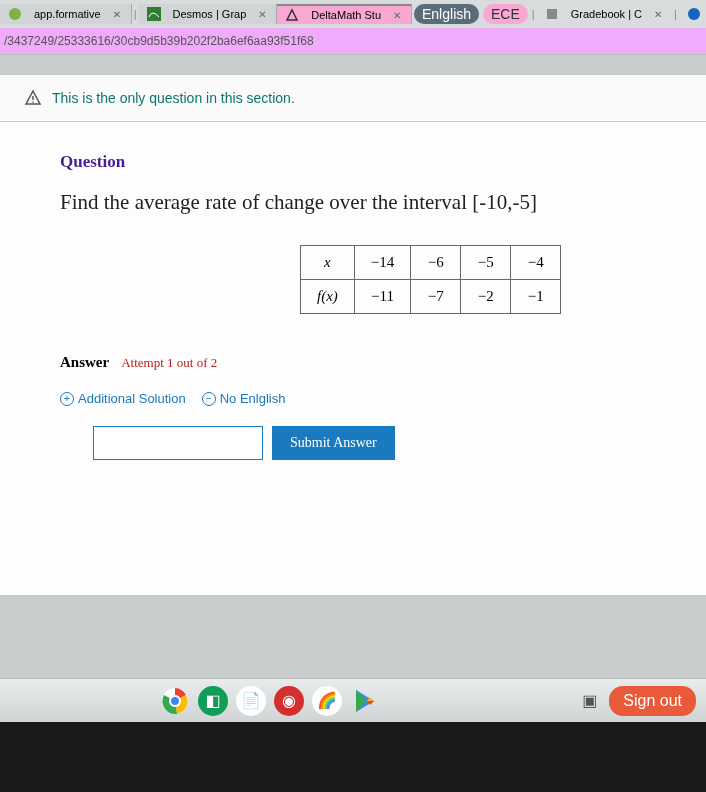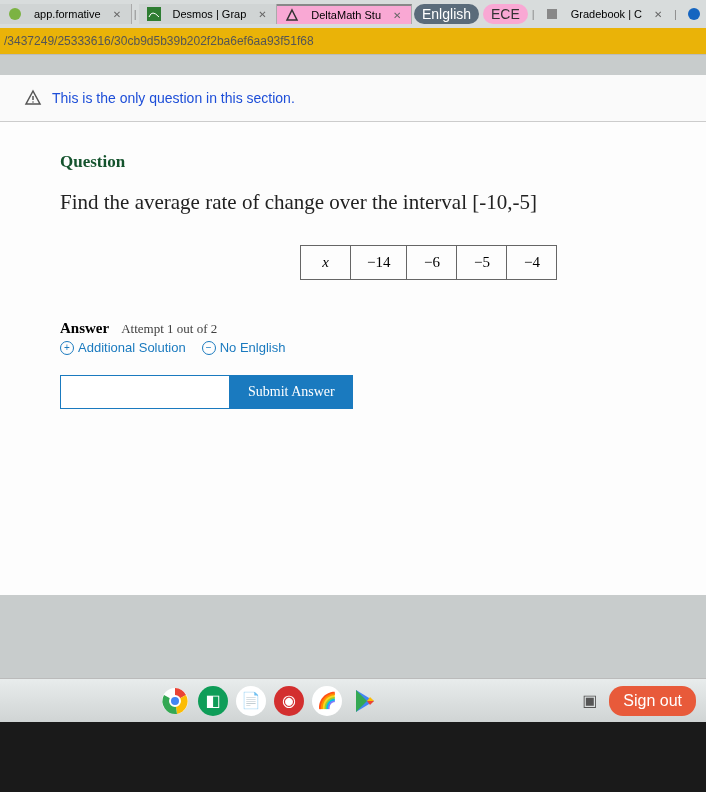--- a/index.html
+++ b/index.html
@@ -7,44 +7,44 @@
     
     .tabs-bar { background: #d8dcdc; height: 28px; display: flex; align-items: center; font-size: 11px; overflow: hidden; }
     .tab { display: flex; align-items: center; padding: 4px 8px; gap: 12px; background: #d0d4d4; border-right: 1px solid #aaa; height: 20px; white-space: nowrap; }
     .tab.active { background: #f9a8d4; border-top: 2px solid #888; }
     .tab-icon { width: 14px; height: 14px; display: inline-block; }
     .tab-close { width: 10px; height: 10px; font-size: 10px; color: #666; cursor: pointer; }
     .tab-sep { color: #888; margin: 0 2px; }
     .pill-btn { background: #5a6b7a; color: #fff; padding: 2px 8px; border-radius: 10px; font-size: 14px; margin: 0 2px; }
     .pill-btn.gray { background: #f9a8d4; color: #333; }
     
-    .url-bar { background: #eab308; padding: 6px 4px; font-size: 12px; color: #555; border-bottom: 1px solid #bbb; }
+    .url-bar { background: #f0abfc; padding: 6px 4px; font-size: 12px; color: #555; border-bottom: 1px solid #bbb; }
     
     .content-area { background: #fdfdfd; margin-top: 20px; padding: 0; min-height: 520px; }
     
-    .notice-banner { display: flex; align-items: center; gap: 10px; padding: 14px 24px; border-bottom: 1px solid #ccc; background: #fafafa; font-size: 14px; color: #1d4ed8; }
+    .notice-banner { display: flex; align-items: center; gap: 10px; padding: 14px 24px; border-bottom: 1px solid #ccc; background: #fafafa; font-size: 14px; color: #0f766e; }
     .warn-icon { width: 18px; height: 18px; }
     
     .question-block { padding: 30px 40px 20px 60px; }
-    .question-label { font-weight: bold; font-size: 17px; color: #14532d; margin-bottom: 18px; font-family: Georgia, serif; }
+    .question-label { font-weight: bold; font-size: 17px; color: #4c1d95; margin-bottom: 18px; font-family: Georgia, serif; }
     .question-text { font-size: 21px; color: #222; margin-bottom: 30px; font-family: Georgia, serif; }
     
     .data-table { border-collapse: collapse; margin: 0 auto 40px 240px; }
     .data-table td { border: 1px solid #666; padding: 8px 16px; text-align: center; font-size: 15px; min-width: 50px; font-family: Georgia, serif; }
     .data-table td:first-child { font-style: italic; }
     
-    .answer-row { display: flex; align-items: baseline; gap: 12px; margin-bottom: 3px; }
+    .answer-row { display: flex; align-items: baseline; gap: 12px; margin-bottom: 20px; }
     .answer-label { font-weight: bold; font-size: 15px; font-family: Georgia, serif; }
-    .attempt-text { font-size: 13px; color: #404040; font-family: Georgia, serif; }
+    .attempt-text { font-size: 13px; color: #b91c1c; font-family: Georgia, serif; }
     
     .solution-links { display: flex; gap: 16px; margin-bottom: 20px; font-size: 13px; }
     .sol-link { display: flex; align-items: center; gap: 4px; color: #1a7abf; cursor: pointer; }
     .circle-icon { width: 14px; height: 14px; border: 1.5px solid #1a7abf; border-radius: 50%; display: flex; align-items: center; justify-content: center; font-size: 10px; line-height: 1; }
     
-    .answer-input-row { display: flex; gap: 0; align-items: center; }
+    .answer-input-row { display: flex; gap: 9px; align-items: center; margin-left: 33px; }
     .answer-input { width: 170px; height: 34px; border: 1.5px solid #1a7abf; padding: 4px 8px; font-size: 14px; }
     .submit-btn { background: #1a7abf; color: #fff; border: none; padding: 9px 18px; font-size: 14px; cursor: pointer; font-family: Georgia, serif; }
     
     .taskbar { position: absolute; bottom: 70px; left: 0; right: 0; height: 44px; background: linear-gradient(#e8ecec, #d0d4d4); border-top: 1px solid #bbb; display: flex; align-items: center; padding: 0 10px; }
     .taskbar-center { display: flex; gap: 8px; align-items: center; margin-left: 150px; }
     .task-icon { width: 30px; height: 30px; border-radius: 50%; display: flex; align-items: center; justify-content: center; font-size: 16px; }
     .taskbar-right { margin-left: auto; display: flex; align-items: center; gap: 12px; }
     .signout-btn { background: #e85a3a; color: #ffffff; padding: 6px 14px; border-radius: 14px; font-size: 16px; border: none; cursor: pointer; }
     
     .laptop-bottom { position: absolute; bottom: 0; left: 0; right: 0; height: 70px; background: #1a1a1a; }
@@ -126,20 +126,27 @@
     <div class="question-text">Find the average rate of change over the interval [-10,-5]</div>
 
     <table class="data-table">
       <tbody>
           <tr>
         <td>x</td>
         <td>−14</td>
         <td>−6</td>
         <td>−5</td>
         <td>−4</td>
+      </tr>
+      <tr>
+        <td>f(x)</td>
+        <td>−11</td>
+        <td>−7</td>
+        <td>−2</td>
+        <td>−1</td>
       </tr>
     </tbody>
       </table>
 
     <div class="answer-row">
       <span class="answer-label">Answer</span>
       <span class="attempt-text">Attempt 1 out of 2</span>
     </div>
 
     <div class="solution-links">

